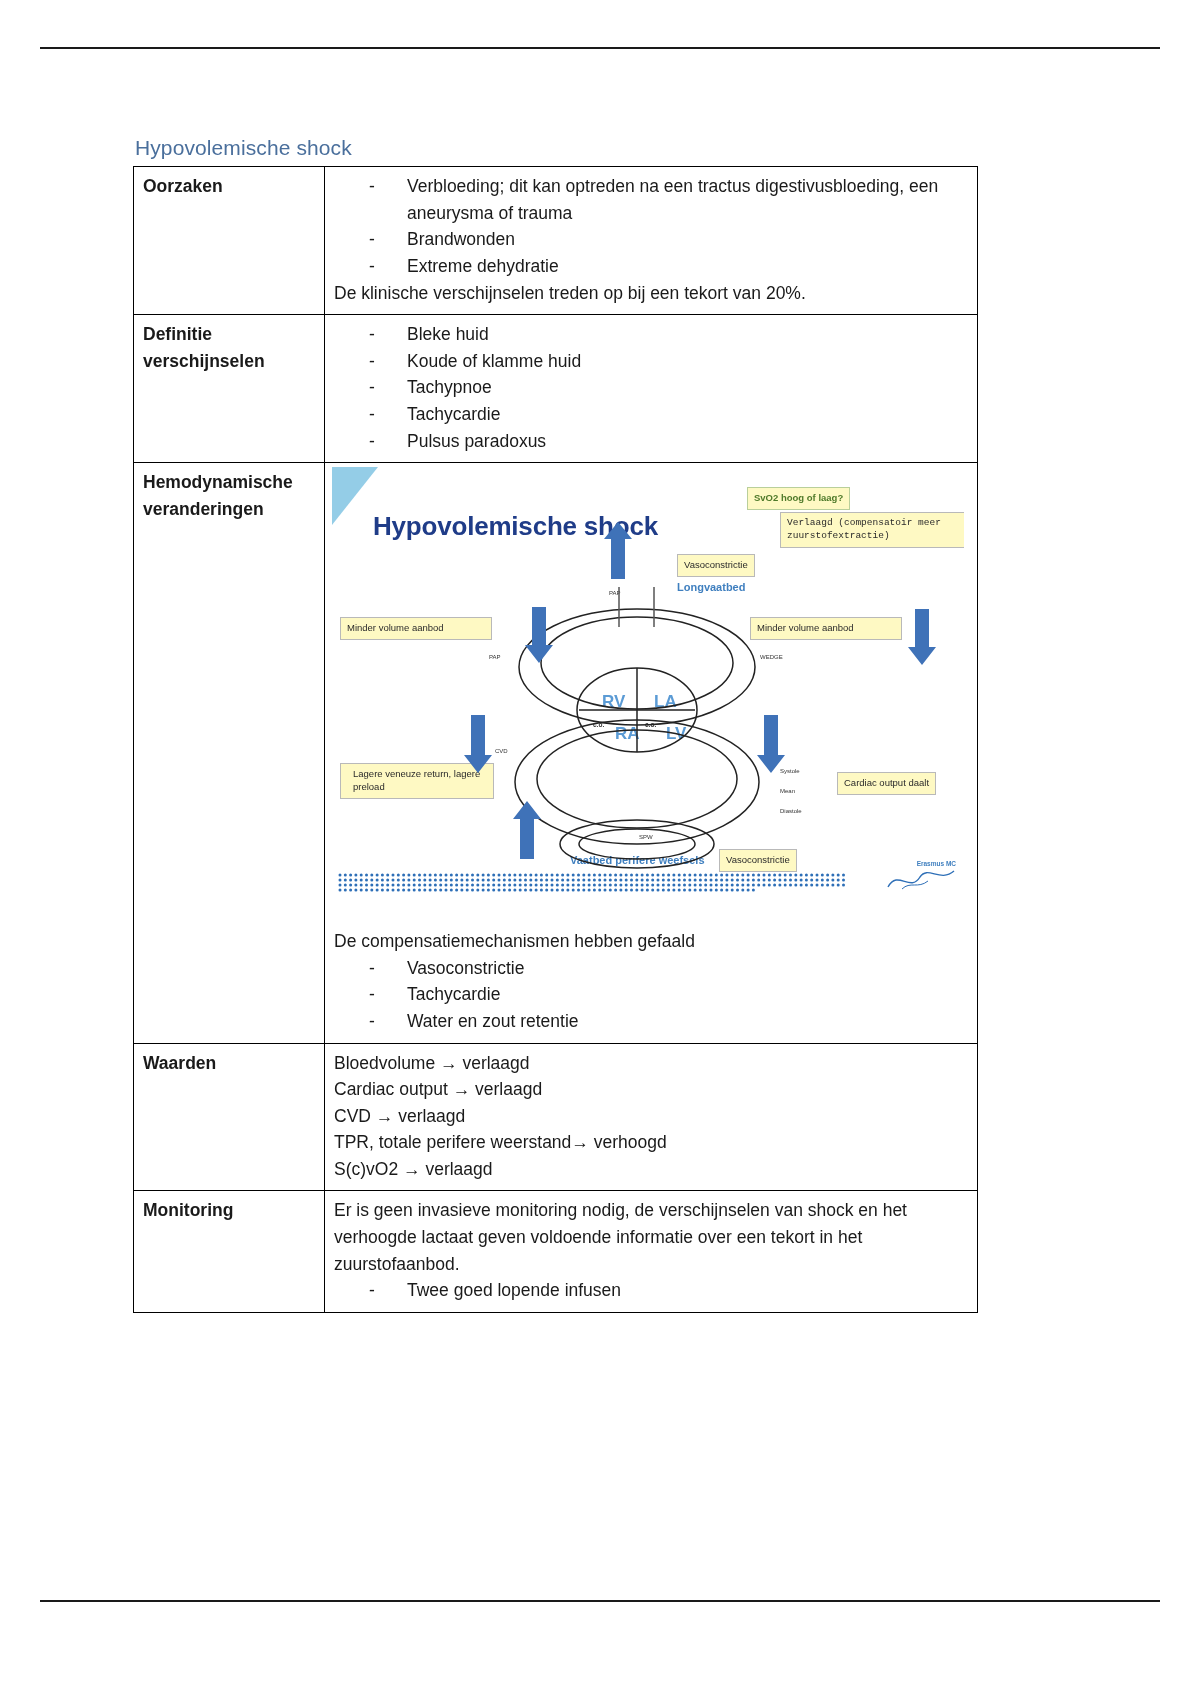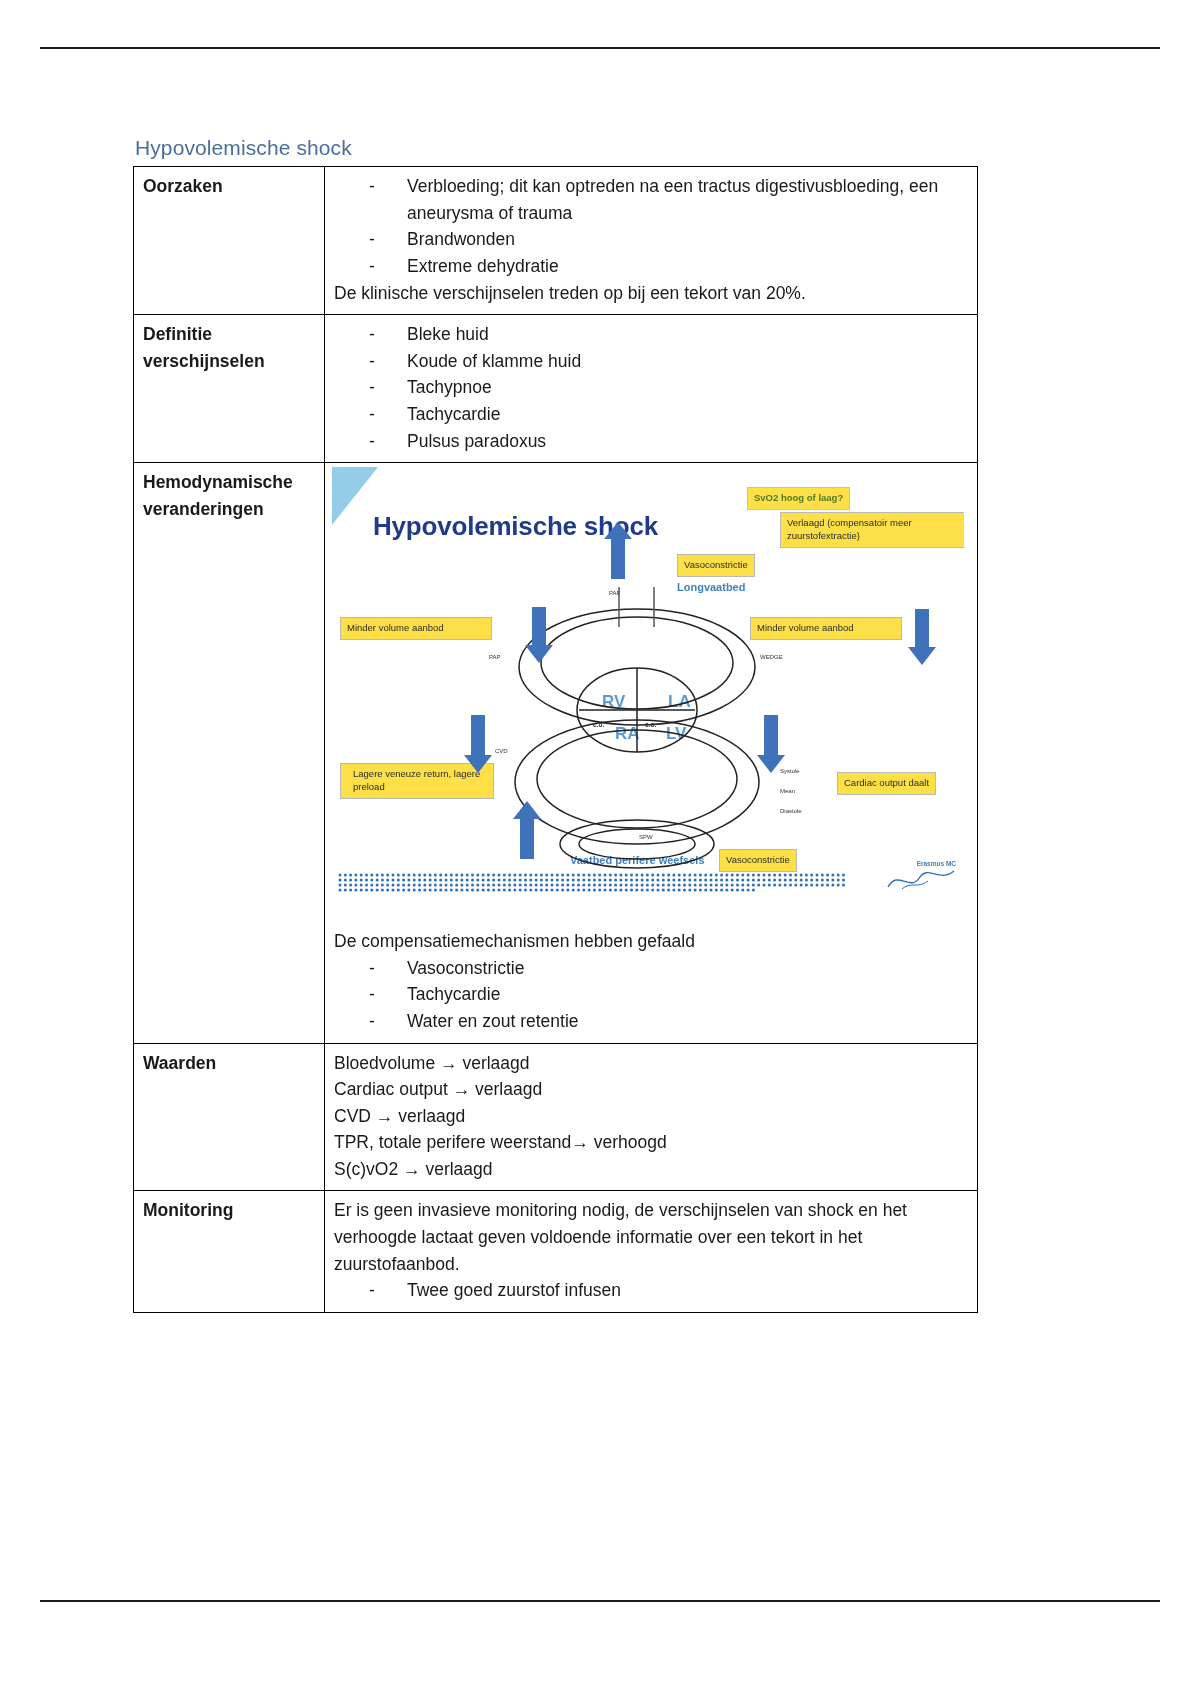--- a/index.html
+++ b/index.html
@@ -70,21 +70,21 @@
     opacity:.95;
   }
   .slide .slide-title {
     position:absolute; left:41px; top:40px;
     font-size:26px; font-weight:bold; color:#1f3c88;
     letter-spacing:-0.2px;
   }
   .box {
     position:absolute;
     border:1px solid #b9b9b9;
-    background:#fde047;
+    background:#fef9c3;
     font-size:9.5px;
     color:#2b2b2b;
     padding:4px 6px;
     line-height:1.35;
   }
   .box.green { border-color:#b9cf9a; color:#4f7a2a; font-weight:bold; }
   .lbl-blue {
     position:absolute;
     font-size:11px;
     color:#3f7fbf;
@@ -165,21 +165,21 @@
         <td class="label">Hemodynamische veranderingen</td>
         <td class="body" style="padding-top:2px">
 
           <div class="slide">
             <div class="corner-tri"></div>
 
             <div class="slide-title">Hypovolemische shock</div>
 
             <div class="box green" style="left:415px; top:20px;">SvO2 hoog of laag?</div>
 
-            <div class="box" style="left:448px; top:45px; width:204px;">Verlaagd (compensatoir meer zuurstofextractie)</div>
+            <div class="box" style="left:448px; top:45px; width:204px;font-family:Liberation Mono, monospace;">Verlaagd (compensatoir meer zuurstofextractie)</div>
 
             <div class="box" style="left:345px; top:87px;">Vasoconstrictie</div>
 
             <div class="lbl-blue" style="left:345px; top:112px;">Longvaatbed</div>
 
             <div class="box" style="left:8px; top:150px; width:152px;">Minder volume aanbod</div>
 
             <div class="box" style="left:418px; top:150px; width:152px;">Minder volume aanbod</div>
 
             <div class="box" style="left:8px; top:296px; width:154px;padding-left:12px;">Lagere veneuze return, lagere preload</div>
@@ -193,21 +193,21 @@
             <div class="lbl-tiny" style="left:277px; top:122px;">PAP</div>
             <div class="lbl-tiny" style="left:157px; top:186px;">PAP</div>
             <div class="lbl-tiny" style="left:428px; top:186px;">WEDGE</div>
             <div class="lbl-tiny" style="left:163px; top:280px;">CVD</div>
             <div class="lbl-tiny" style="left:448px; top:300px;">Systole</div>
             <div class="lbl-tiny" style="left:448px; top:320px;">Mean</div>
             <div class="lbl-tiny" style="left:448px; top:340px;">Diastole</div>
             <div class="lbl-tiny" style="left:307px; top:366px;">SPW</div>
 
             <div class="chamber" style="left:270px; top:222px;">RV</div>
-            <div class="chamber" style="left:336px; top:222px;">LA</div>
+            <div class="chamber" style="left:322px; top:222px;">LA</div>
             <div class="chamber" style="left:283px; top:254px;">RA</div>
             <div class="chamber" style="left:334px; top:254px;">LV</div>
             <div class="co-tag" style="left:261px; top:253px;">c.o.</div>
             <div class="co-tag" style="left:313px; top:253px;">c.o.</div>
 
             <div class="sig-text">Erasmus MC</div>
 
             <svg width="632" height="455" style="position:absolute;left:0;top:0;pointer-events:none">
               <g fill="none" stroke="#222" stroke-width="1.5">
 
@@ -645,20 +645,20 @@
           <p class="para">TPR, totale perifere weerstand→ verhoogd</p>
           <p class="para">S(c)vO2 → verlaagd</p>
         </td>
       </tr>
 
       <tr>
         <td class="label">Monitoring</td>
         <td class="body">
           <p class="para">Er is geen invasieve monitoring nodig, de verschijnselen van shock en het verhoogde lactaat geven voldoende informatie over een tekort in het zuurstofaanbod.</p>
           <ul class="dash">
-            <li><span class="dashmark">-</span><span>Twee goed zuurstof infusen</span></li>
+            <li><span class="dashmark">-</span><span>Twee goed lopende infusen</span></li>
           </ul>
         </td>
       </tr>
 
     </tbody>
   </table>
 </div>
 
 </body></html>

